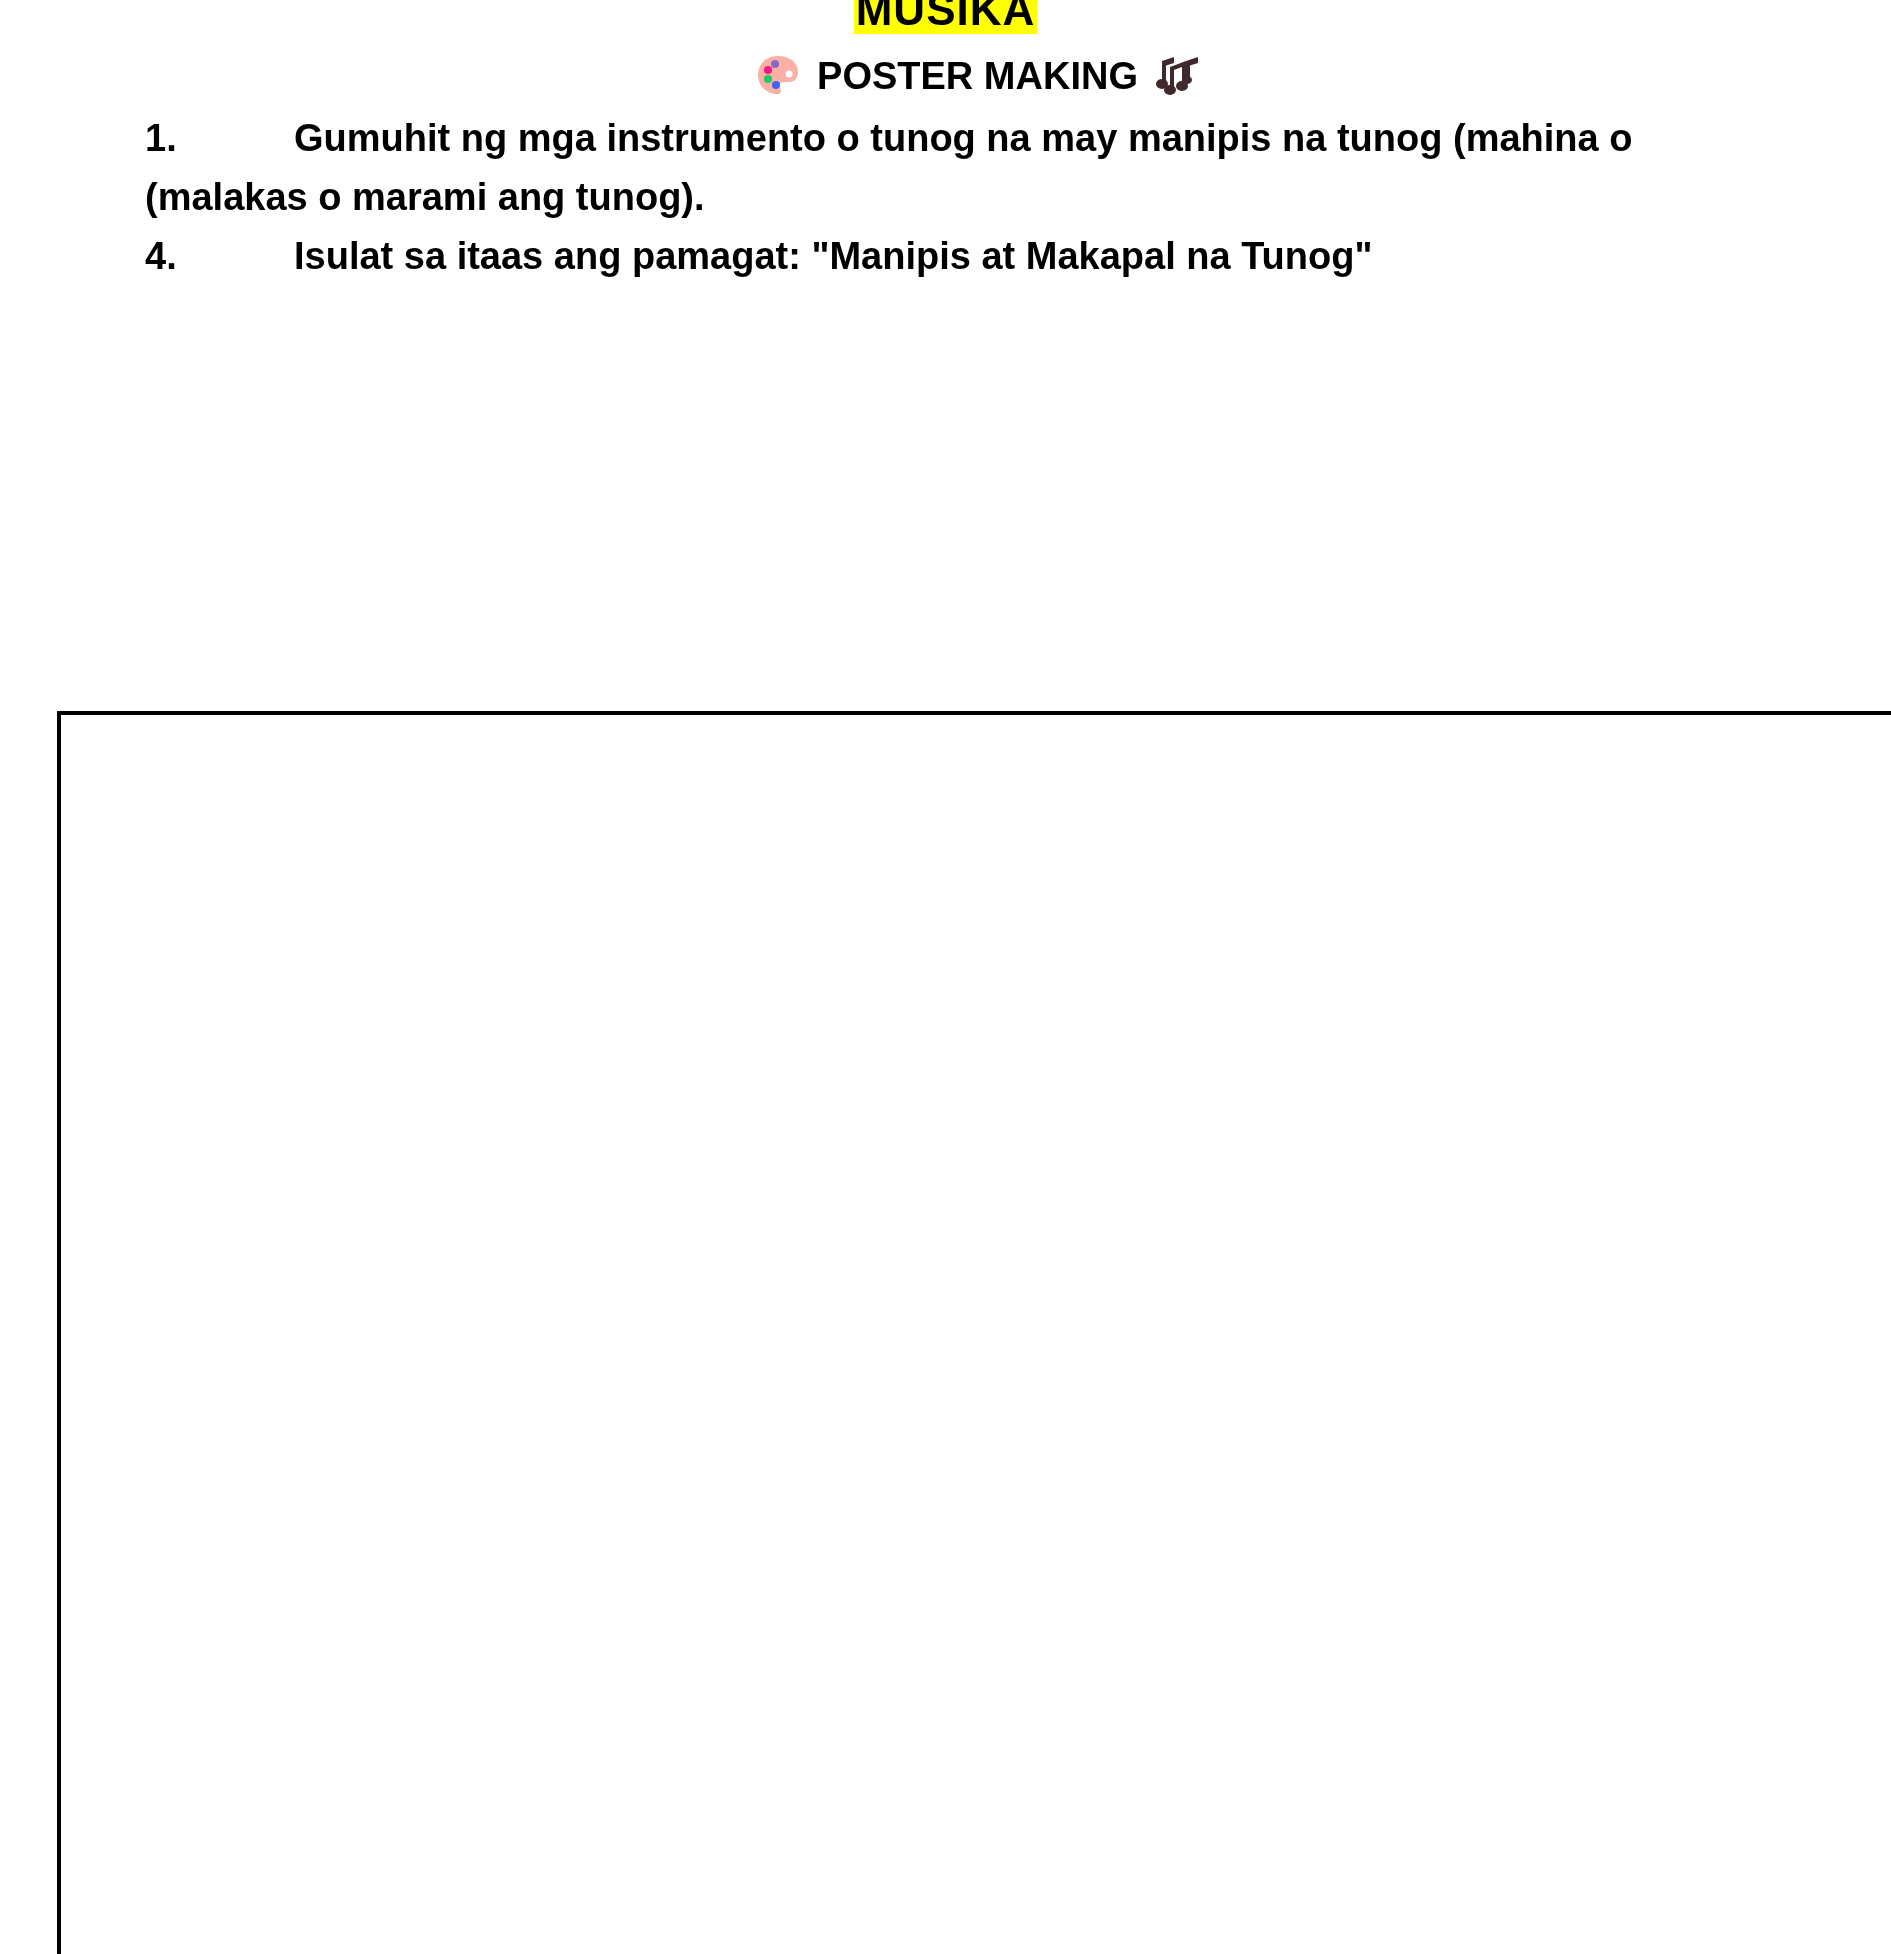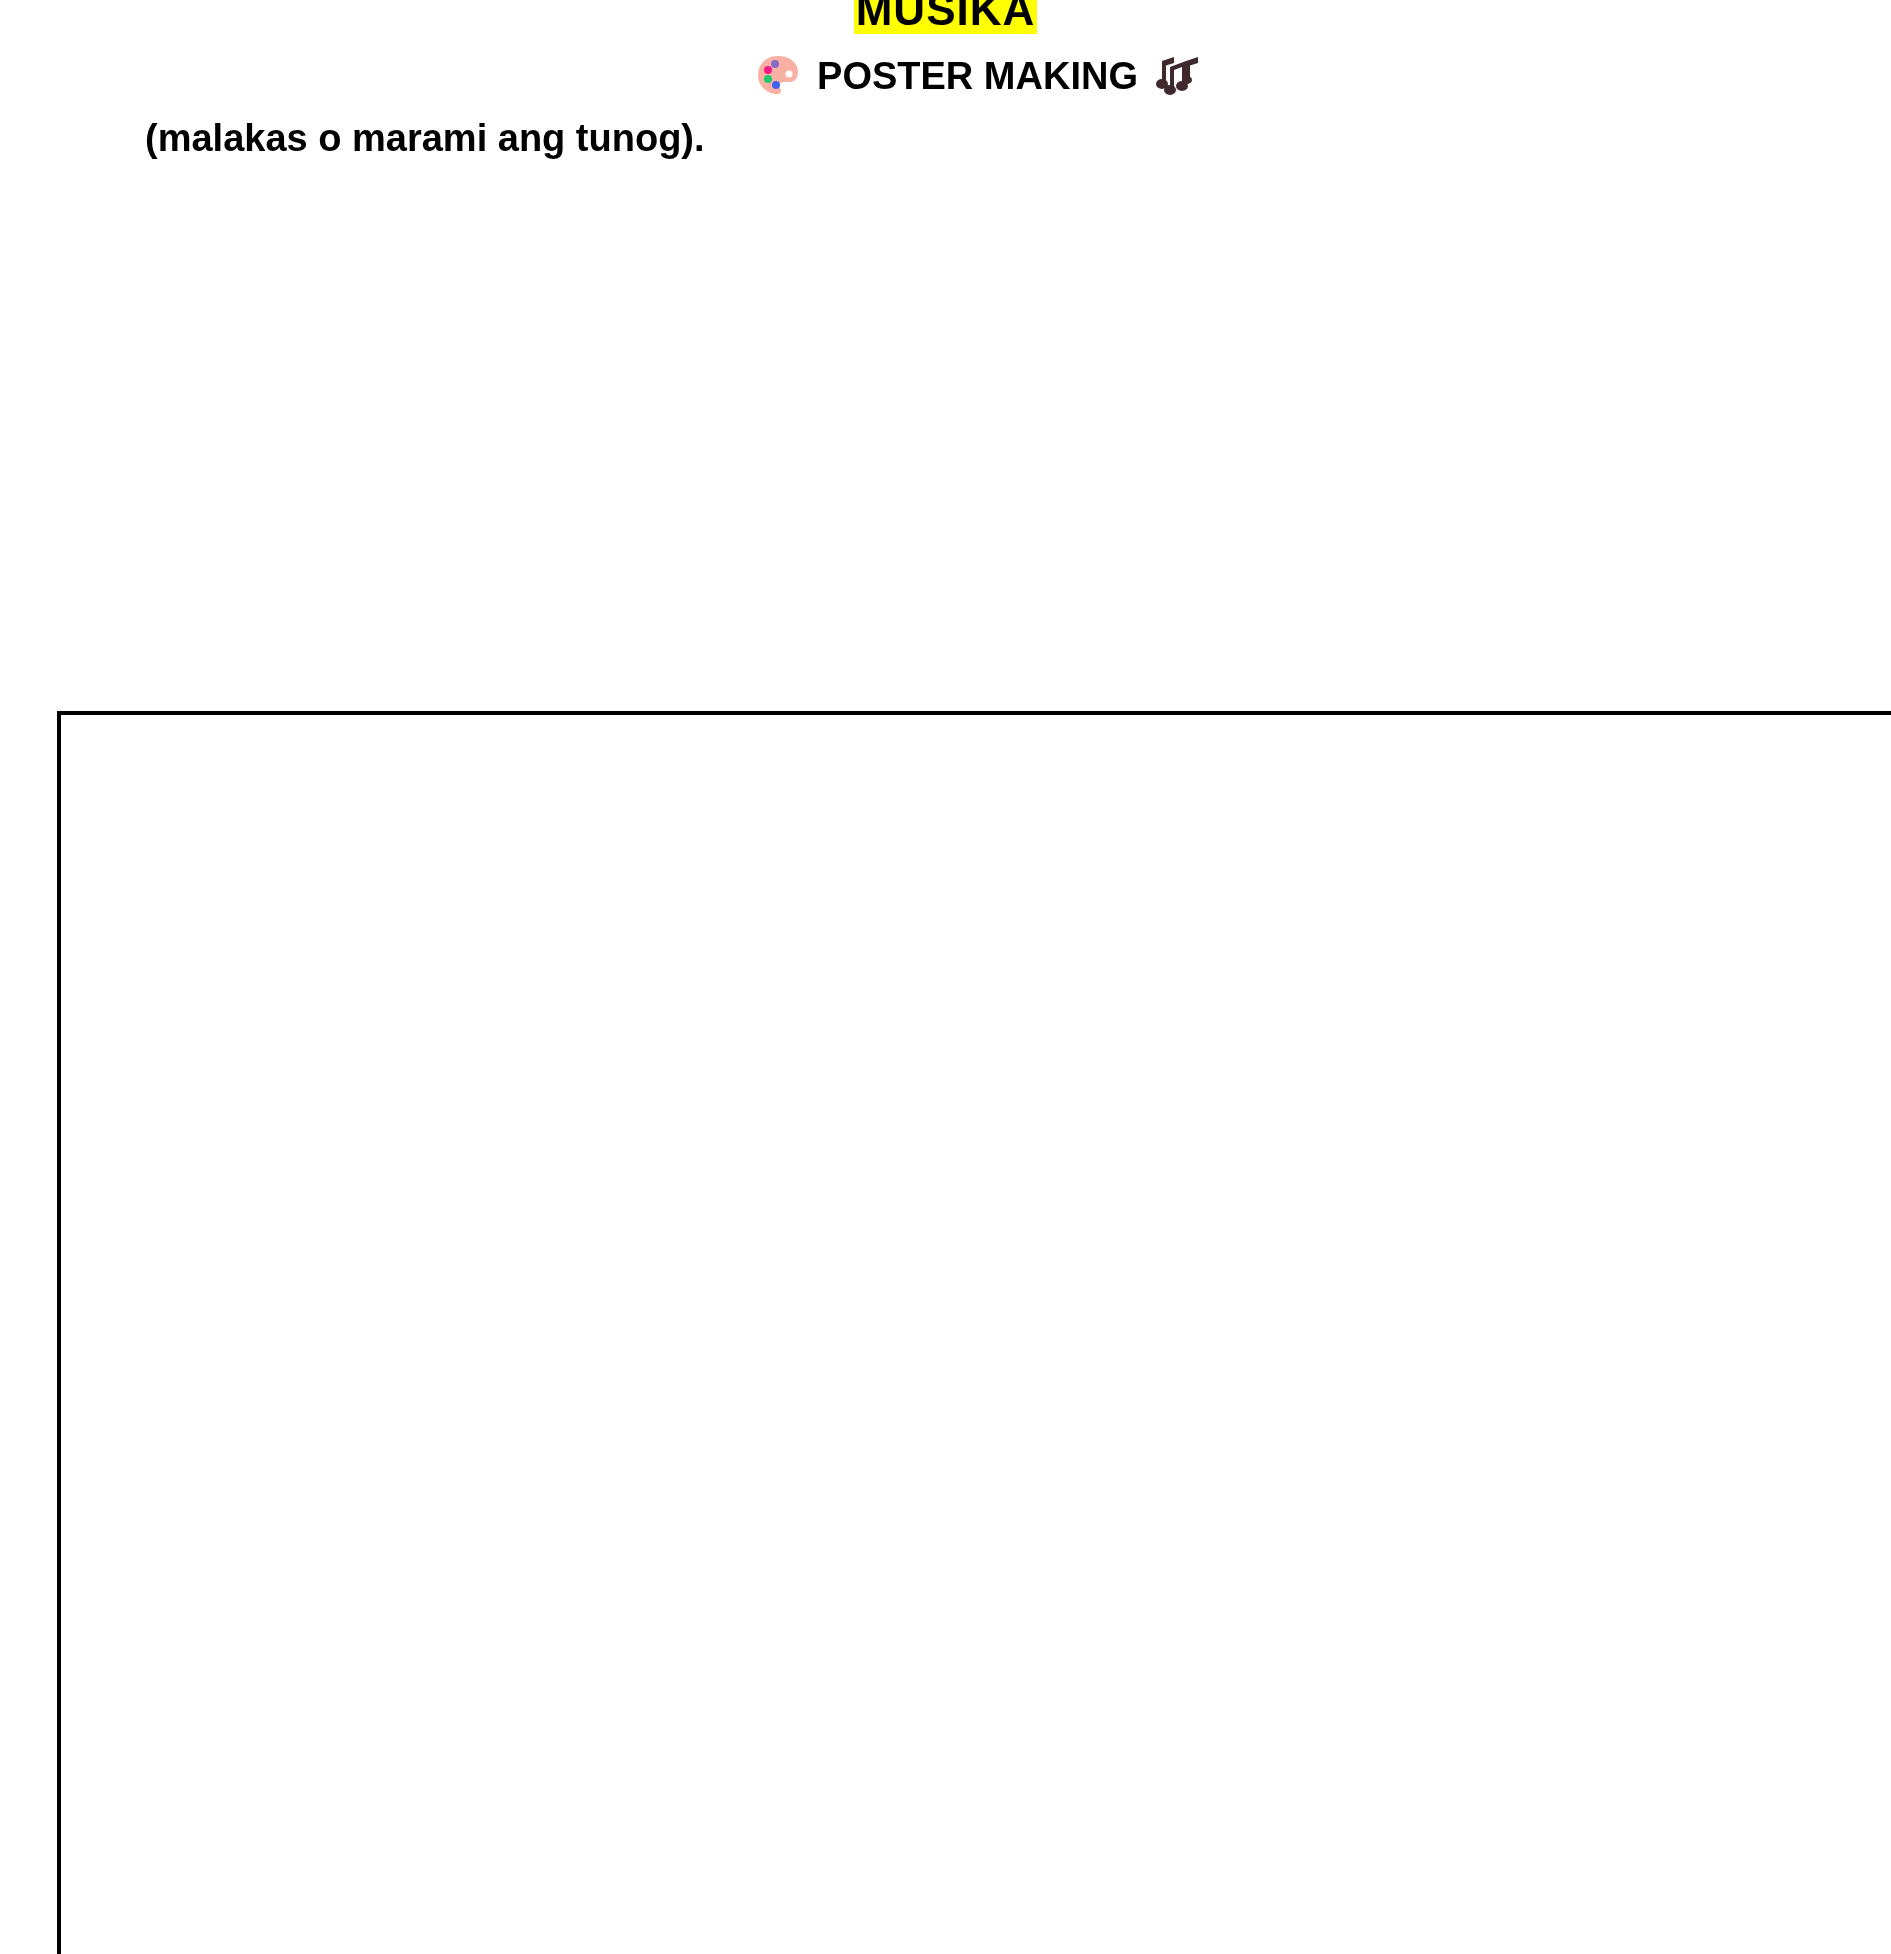--- a/index.html
+++ b/index.html
@@ -117,21 +117,27 @@
         <path d="M32 8 L44 4 L44 10 L36 12.5 L36 26 L32 26 Z"></path>
         <ellipse cx="33" cy="27" rx="5" ry="4"></ellipse>
       </g>
     </svg>
   </span>
 </div>
 
 <div class="body-text">
 
 
+  <div class="line">
+    <span class="num">1.</span><span>Gumuhit ng mga instrumento o tunog na may manipis na tunog (mahina o</span>
+  </div>
 
   <div class="line">(malakas o marami ang tunog).</div>
 
 
+  <div class="line">
+    <span class="num">4.</span><span>Isulat sa itaas ang pamagat: "Manipis at Makapal na Tunog"</span>
+  </div>
 
 </div>
 
 <div class="drawing-box"></div>
 
 
 </body></html>

